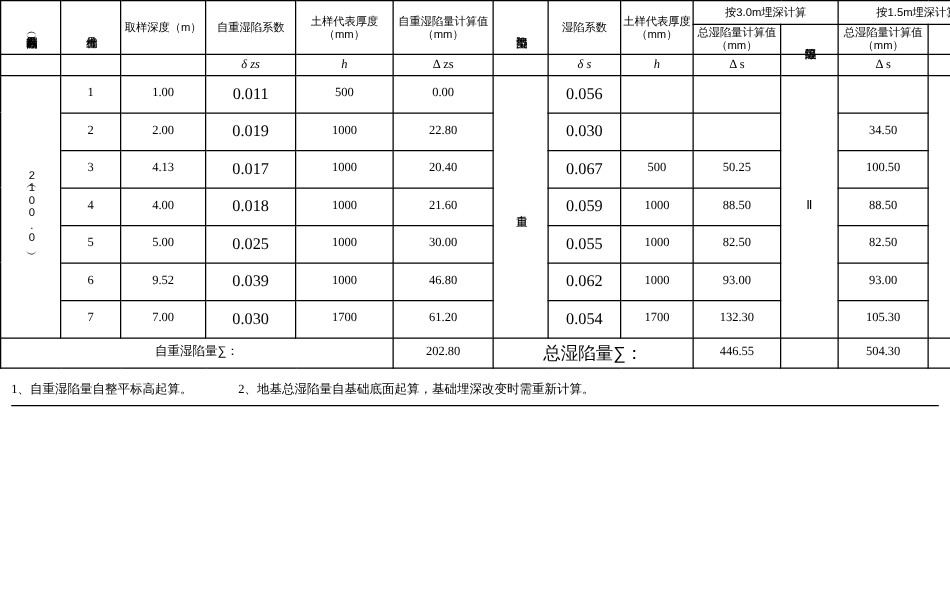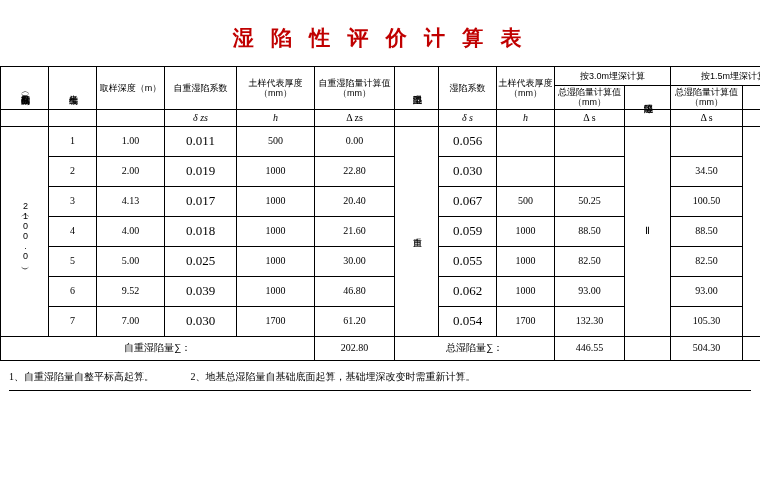--- a/index.html
+++ b/index.html
@@ -73,21 +73,21 @@
   .rowh { height: 30px; }
   .symrow { height: 17px; }
   .sumrow { height: 24px; }
   .sumlabel {
     text-align: right;
     padding-right: 6px;
     font-size: 10px;
   }
   .sumlabel2 {
     text-align: center;
-    font-size: 10px;
+    font-size: 14px;
   }
   .vertbox {
     display: block;
     writing-mode: vertical-rl;
     text-orientation: upright;
     margin: 0 auto;
     line-height: 1.1;
     letter-spacing: 0px;
   }
   .notes {
@@ -104,21 +104,20 @@
     border-top: 1px solid #000000;
     height: 0;
   }
   .blank { }
 </style>
 </head>
 <body>
 
 <div class="page">
 
-  <div class="title">湿 陷 性 评 价 计 算 表</div>
 
   <table class="main">
     <colgroup>
       <col style="width:48px">
       <col style="width:48px">
       <col style="width:68px">
       <col style="width:72px">
       <col style="width:78px">
       <col style="width:80px">
       <col style="width:44px">

